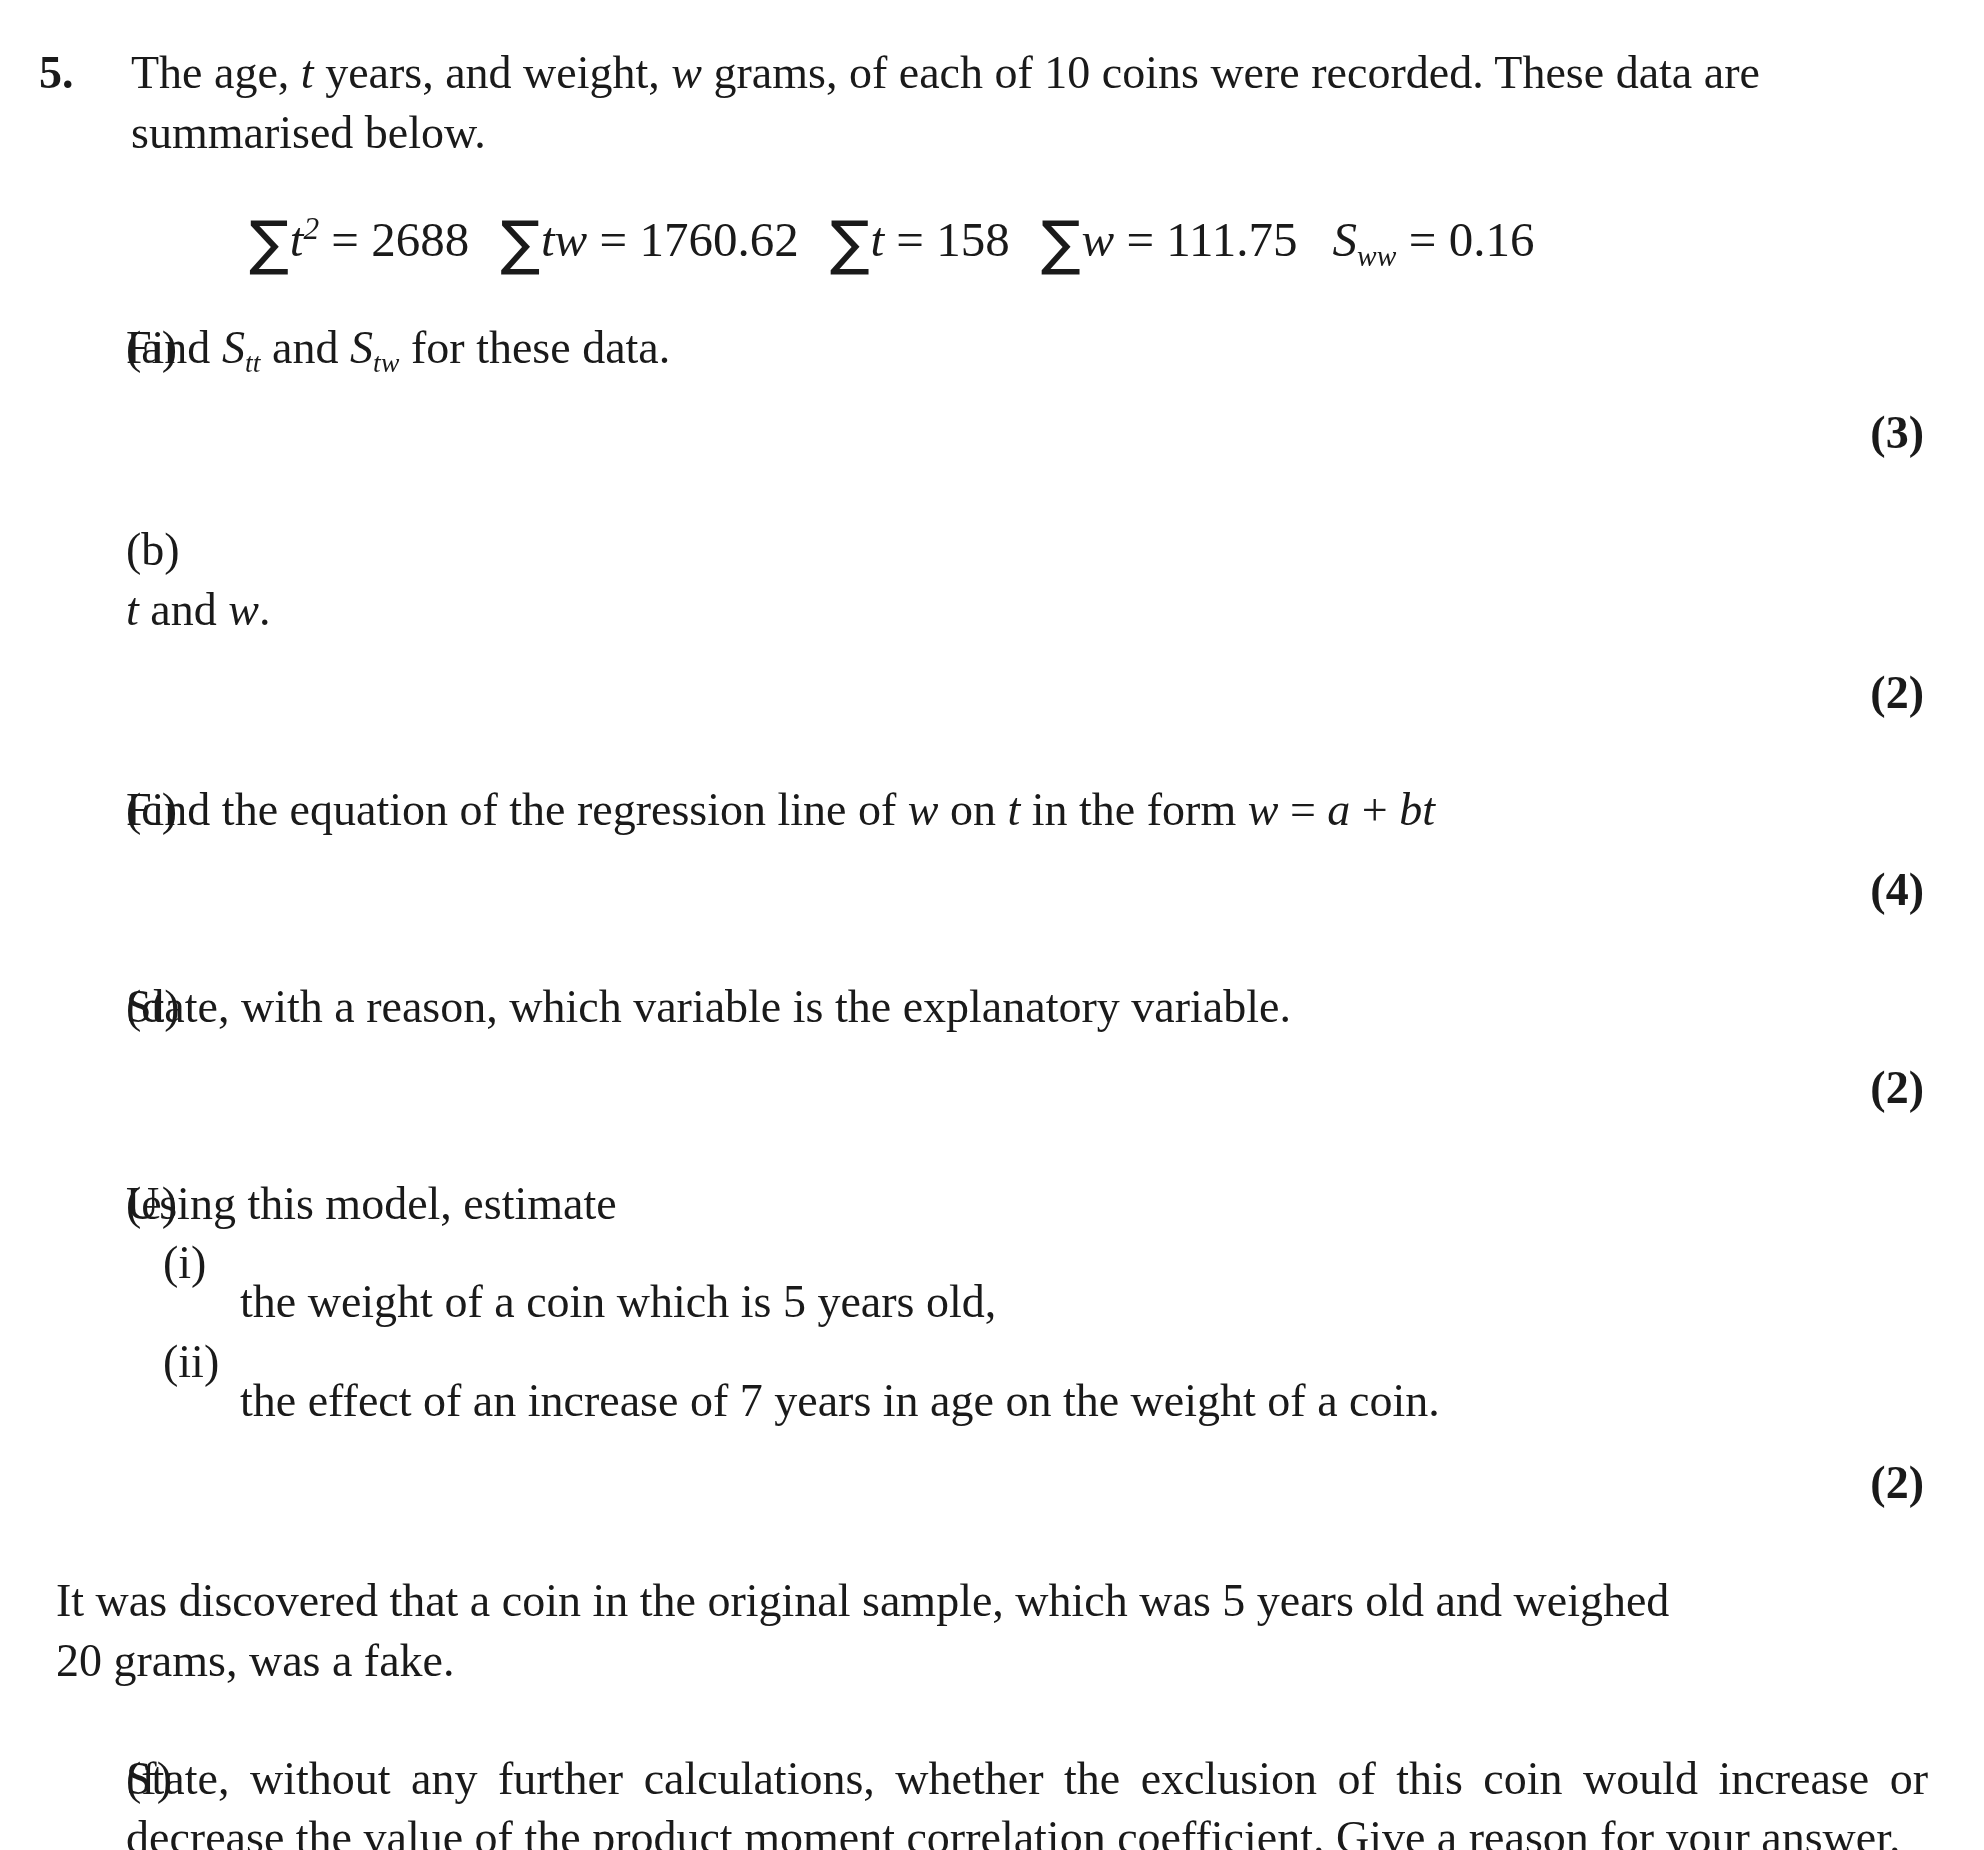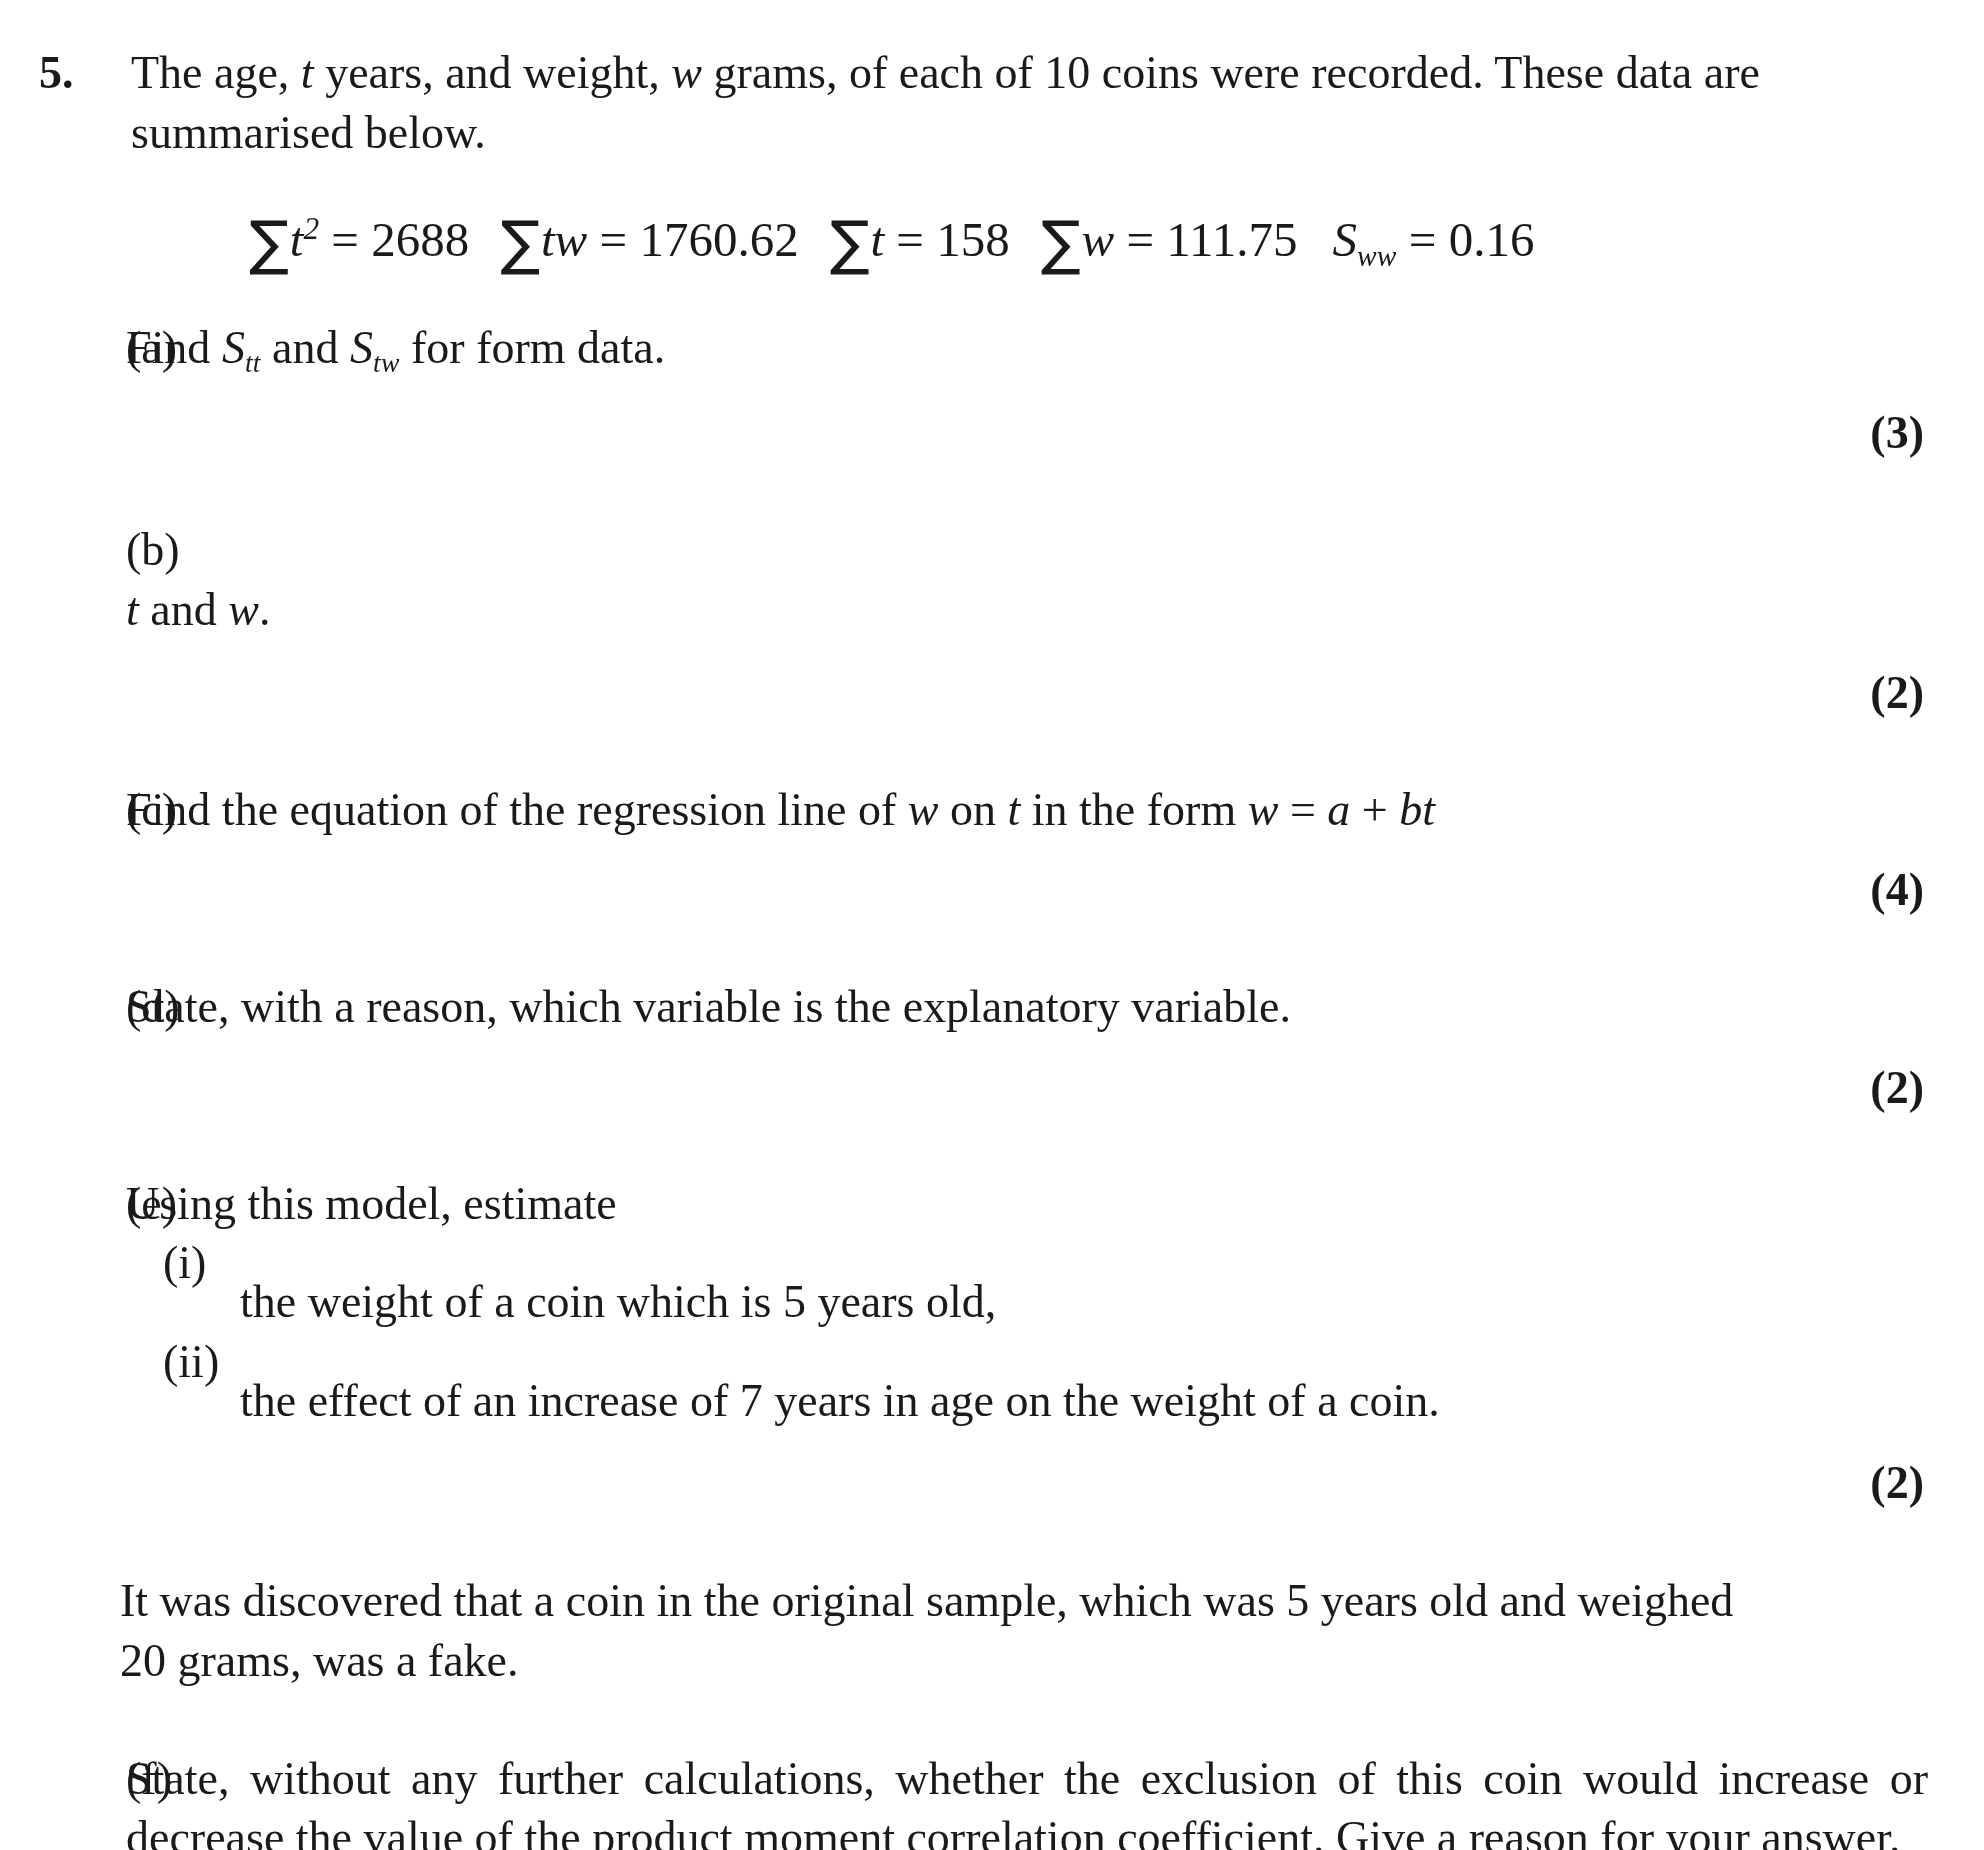--- a/index.html
+++ b/index.html
@@ -84,21 +84,21 @@
     flex: 0 0 77px;
     box-sizing: border-box;
   }
   .sub-body {
     flex: 1 1 auto;
     margin-top: 39px;
   }
 
   
   .free-para {
-    margin-left: 120px;
+    margin-left: 56px;
     margin-right: 57px;
     text-align: justify;
     text-align-last: left;
   }
 
   
   .marks {
     font-weight: bold;
     font-size: 46px;
     text-align: right;
@@ -168,21 +168,21 @@
 
   <div class="formula-line">
     <span><span class="sum">∑</span><span class="it">t</span><span class="sup">2</span> <span>=</span> <span>2688</span></span><span class="gap"></span><span><span class="sum">∑</span><span class="it">tw</span> <span>=</span> <span>1760.62</span></span><span class="gap"></span><span><span class="sum">∑</span><span class="it">t</span> <span>=</span> <span>158</span></span><span class="gap"></span><span><span class="sum">∑</span><span class="it">w</span> <span>=</span> <span>111.75</span></span><span class="gap-lg"></span><span><span class="it">S</span><span class="sub">ww</span> <span>=</span> <span>0.16</span></span>
   </div>
 
   <div class="sp-d"></div>
 
   <div class="part-row body-text">
     <div class="part-label">(a)</div>
     <div class="part-body">
-      <span>Find </span><span class="it">S</span><span class="sub">tt</span><span> and </span><span class="it">S</span><span class="sub">tw</span><span> for form data.</span>
+      <span>Find </span><span class="it">S</span><span class="sub">tt</span><span> and </span><span class="it">S</span><span class="sub">tw</span><span> for these data.</span>
     </div>
   </div>
 
   <div style="height:33px"></div>
   <div class="marks">(3)</div>
 
   <div style="height:64px"></div>
 
   <div class="part-row body-text">
     <div class="part-label">(b)</div>

